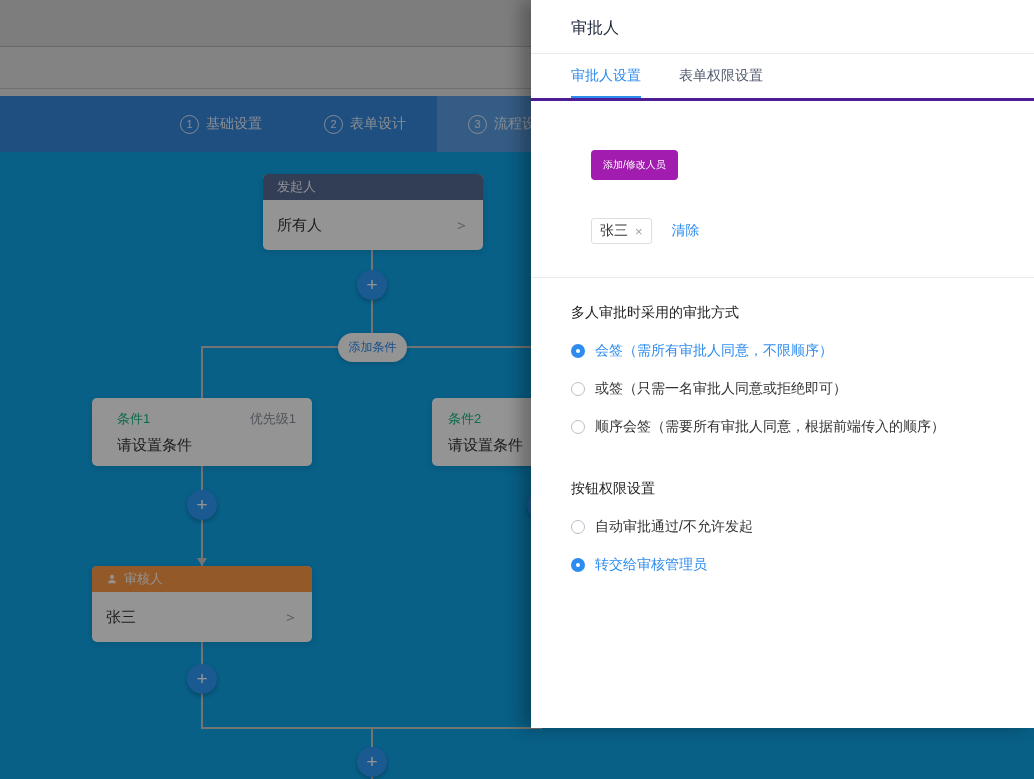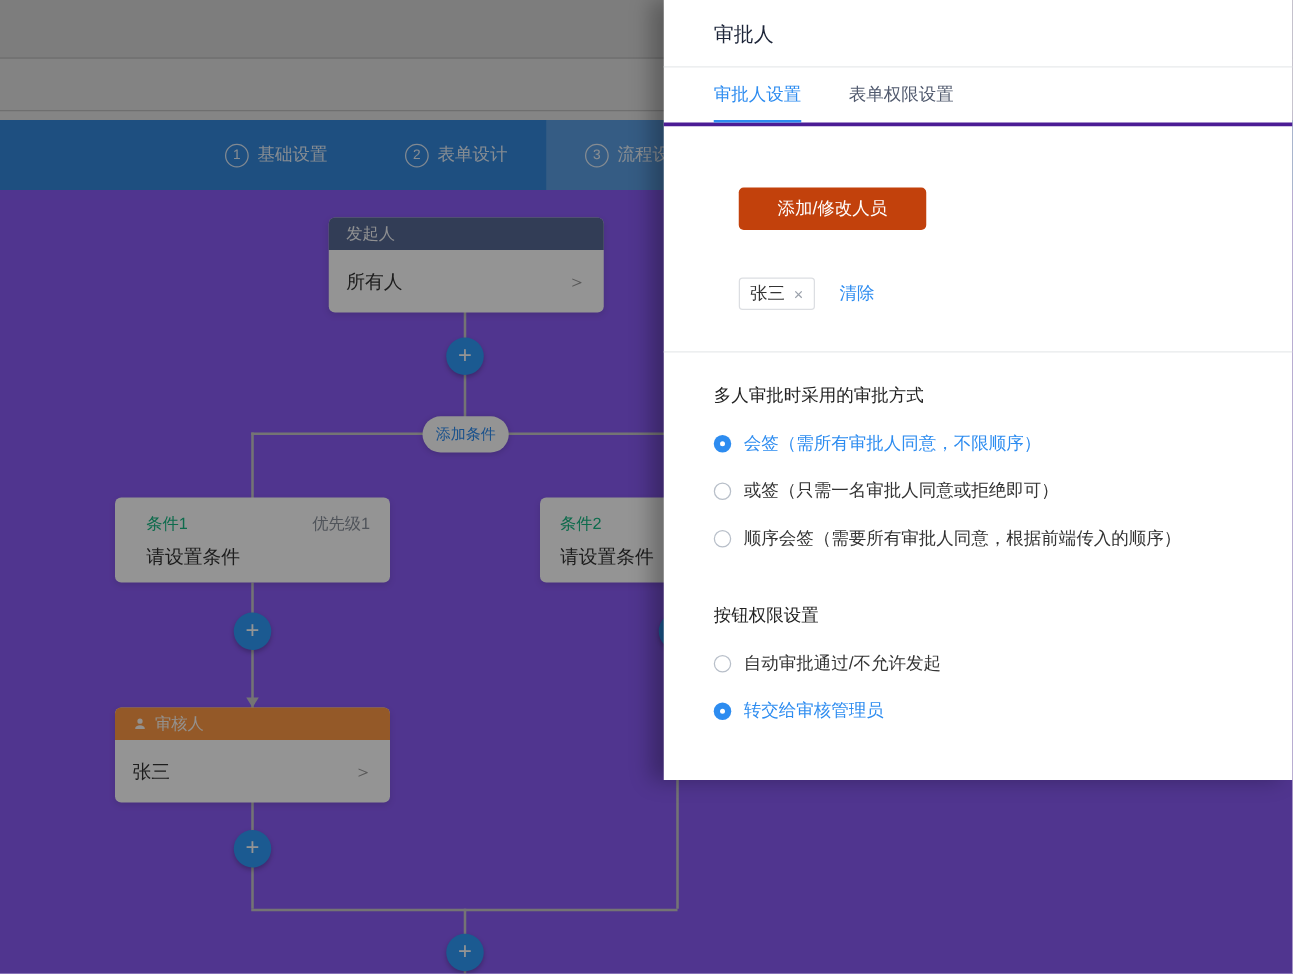--- a/index.html
+++ b/index.html
@@ -10,21 +10,21 @@
   .page{position:absolute;inset:0;}
   .topbar1{position:absolute;left:0;top:0;width:100%;height:46px;background:#d8d8d8;border-bottom:1px solid #b5b5b5;}
   .topbar2{position:absolute;left:0;top:47px;width:100%;height:41px;background:#e2e2e2;border-bottom:1px solid #c0c0c0;}
   .navbar{position:absolute;left:0;top:96px;width:100%;height:56px;background:#3488dd;}
   .steps{position:absolute;left:149px;top:0;height:56px;display:flex;}
   .step{width:144px;height:56px;display:flex;align-items:center;justify-content:center;gap:7px;color:rgba(255,255,255,.88);font-size:14px;cursor:pointer;}
   .step.active{background:rgba(255,255,255,.2);}
   .step-num{width:17px;height:17px;border:1px solid rgba(255,255,255,.85);border-radius:50%;display:flex;align-items:center;justify-content:center;font-size:11px;line-height:1;}
 
   
-  .canvas{position:absolute;left:0;top:152px;width:100%;height:627px;background:#8b5cf6;}
+  .canvas{position:absolute;left:0;top:152px;width:100%;height:627px;background:#0ea5e9;}
   .vline,.hline{position:absolute;background:#c9c9c9;}
   .vline{width:2px;}
   .hline{height:2px;}
   .plus-btn{position:absolute;width:30px;height:30px;border-radius:50%;background:#2f9bfa;color:#fff;display:flex;align-items:center;justify-content:center;font-size:19px;line-height:1;cursor:pointer;box-shadow:0 2px 4px rgba(0,0,0,.25);}
   .plus-btn span{margin-top:-2px;}
   .arrow-down{position:absolute;width:0;height:0;border-left:5px solid transparent;border-right:5px solid transparent;border-top:8px solid #c9c9c9;}
   .node{position:absolute;width:220px;background:#fff;border-radius:5px;box-shadow:0 2px 6px rgba(0,0,0,.12);cursor:pointer;}
   .node-head{height:26px;border-radius:5px 5px 0 0;display:flex;align-items:center;padding:0 14px;color:rgba(255,255,255,.95);font-size:13px;gap:6px;}
   .node-head.start{background:#576a95;}
   .node-head.approver{background:#ff9a45;}
@@ -33,34 +33,34 @@
   .cond-card{position:absolute;width:220px;height:68px;background:#fff;border-radius:5px;box-shadow:0 2px 6px rgba(0,0,0,.12);padding:12px 16px;box-sizing:border-box;cursor:pointer;}
   .cond-top{display:flex;justify-content:space-between;font-size:13px;}
   .cond-title{color:#17b883;}
   .cond-priority{color:#8a919c;}
   .cond-value{margin-top:8px;font-size:15px;color:#333;}
   .add-cond{position:absolute;left:338px;top:333px;width:69px;height:29px;background:#fff;border:none;border-radius:15px;color:#2d8cf0;font-size:12px;box-shadow:0 1px 5px rgba(0,0,0,.18);cursor:pointer;font-family:inherit;}
   .person-icon{width:12px;height:12px;fill:rgba(255,255,255,.95);}
 
   
   .mask{position:absolute;inset:0;background:rgba(0,0,0,.42);z-index:10;}
-  .drawer{position:absolute;top:0;right:0;width:503px;height:624px;background:#fff;z-index:20;box-shadow:-10px 0 16px rgba(0,0,0,.28);box-sizing:border-box;}
+  .drawer{position:absolute;top:0;right:0;width:503px;height:728px;background:#fff;z-index:20;box-shadow:-10px 0 16px rgba(0,0,0,.28);box-sizing:border-box;}
   .drawer-title{padding:18px 40px 14px 40px;font-size:16px;color:#1c2438;border-bottom:1px solid #e8eaec;}
   .tabs{padding:0 40px;border-bottom:3px solid #4c1d95;display:flex;align-items:flex-end;}
   .tab{margin-right:38px;padding:13px 0 11px 0;font-size:14px;color:#515a6e;cursor:pointer;border-bottom:2px solid transparent;}
   .tab.active{color:#2d8cf0;border-bottom:2px solid #2d8cf0;}
   .block1{padding:32px 40px 0 60px;}
   .notice{color:#f25858;font-size:14px;}
   .radio-row{display:flex;align-items:center;margin-top:0;cursor:pointer;}
   .radio{width:14px;height:14px;border-radius:50%;border:1px solid #b8bfc9;background:#fff;box-sizing:border-box;flex:none;}
   .radio.checked{border:none;background:#2d8cf0;position:relative;}
   .radio.checked::after{content:"";position:absolute;left:5px;top:5px;width:4px;height:4px;border-radius:50%;background:#fff;}
   .radio-label{margin-left:10px;font-size:14px;color:#333;}
   .radio-label.sel{color:#2d8cf0;}
-  .primary-btn{margin-top:17px;background:#c2410c;color:#fff;border:none;border-radius:4px;padding:8px 31px;font-size:14px;cursor:pointer;font-family:inherit;}
+  .primary-btn{margin-top:17px;background:#a21caf;color:#fff;border:none;border-radius:4px;padding:8px 12px;font-size:10px;cursor:pointer;font-family:inherit;}
   .tag-row{margin-top:38px;display:flex;align-items:center;}
   .tag{display:inline-flex;align-items:center;border:1px solid #dcdee2;border-radius:3px;padding:3px 8px;font-size:14px;color:#333;background:#fff;}
   .tag-close{margin-left:7px;color:#9aa0aa;font-size:13px;cursor:pointer;}
   .clear-link{margin-left:20px;color:#2d8cf0;font-size:14px;cursor:pointer;text-decoration:none;}
   .divider{border-top:1px solid #e8eaec;margin-top:33px;}
   .section{padding:26px 40px 0 40px;}
   .section-heading{font-size:14px;color:#222;}
   .opt{margin-top:20px;}
 </style>
 </head>

